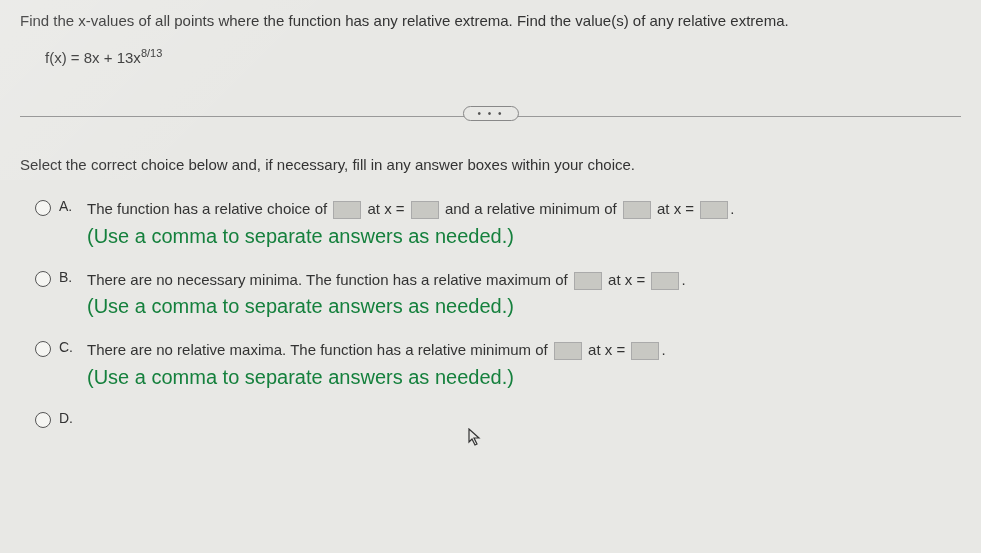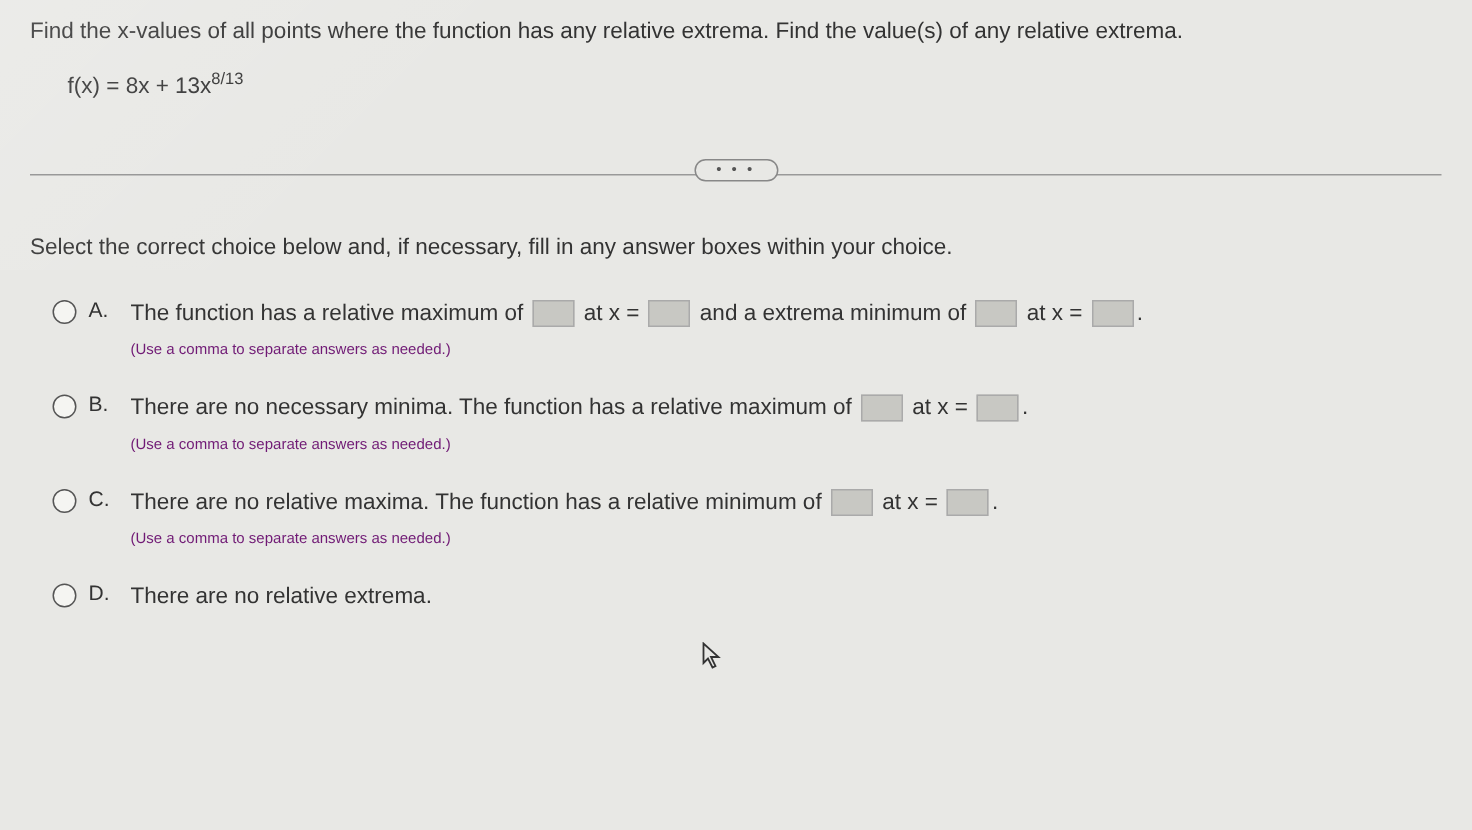--- a/index.html
+++ b/index.html
@@ -92,22 +92,22 @@
     .answer-box {
       display: inline-block;
       width: 28px;
       height: 18px;
       background: #c8c8c3;
       border: 1px solid #aaa;
       vertical-align: middle;
       margin: 0 2px;
     }
     .hint {
-      font-size: 10px;
-      color: #701a75;
+      font-size: 20px;
+      color: #15803d;
     }
     .cursor-icon {
       position: absolute;
       left: 468px;
       top: 428px;
       font-size: 16px;
       color: #333;
     }
     .shadow-overlay {
       position: absolute;
@@ -136,21 +136,21 @@
 </div>
 
 <div class="instruction">Select the correct choice below and, if necessary, fill in any answer boxes within your choice.</div>
 
 <div class="choices">
 
   <div class="choice">
     <div class="radio"></div>
     <div class="choice-letter">A.</div>
     <div class="choice-text">
-      <span>The function has a relative maximum of </span><span class="answer-box"></span><span> at x = </span><span class="answer-box"></span><span> and a extrema minimum of </span><span class="answer-box"></span><span> at x = </span><span class="answer-box"></span>.<br>
+      <span>The function has a relative choice of </span><span class="answer-box"></span><span> at x = </span><span class="answer-box"></span><span> and a relative minimum of </span><span class="answer-box"></span><span> at x = </span><span class="answer-box"></span>.<br>
       <span class="hint">(Use a comma to separate answers as needed.)</span>
     </div>
   </div>
 
   <div class="choice">
     <div class="radio"></div>
     <div class="choice-letter">B.</div>
     <div class="choice-text">
       <span>There are no necessary minima. The function has a relative maximum of </span><span class="answer-box"></span><span> at x = </span><span class="answer-box"></span>.<br>
       <span class="hint">(Use a comma to separate answers as needed.)</span>
@@ -162,21 +162,20 @@
     <div class="choice-letter">C.</div>
     <div class="choice-text">
       <span>There are no relative maxima. The function has a relative minimum of </span><span class="answer-box"></span><span> at x = </span><span class="answer-box"></span>.<br>
       <span class="hint">(Use a comma to separate answers as needed.)</span>
     </div>
   </div>
 
   <div class="choice">
     <div class="radio"></div>
     <div class="choice-letter">D.</div>
-    <div class="choice-text">There are no relative extrema.</div>
   </div>
 
 </div>
 
 <div class="cursor-icon">
   <svg width="14" height="18" viewBox="0 0 14 18">
     <path d="M1 1 L1 14 L4 11 L7 17 L9 16 L6 10 L11 10 Z" fill="none" stroke="#333" stroke-width="1.2"></path>
   </svg>
 </div>
 

